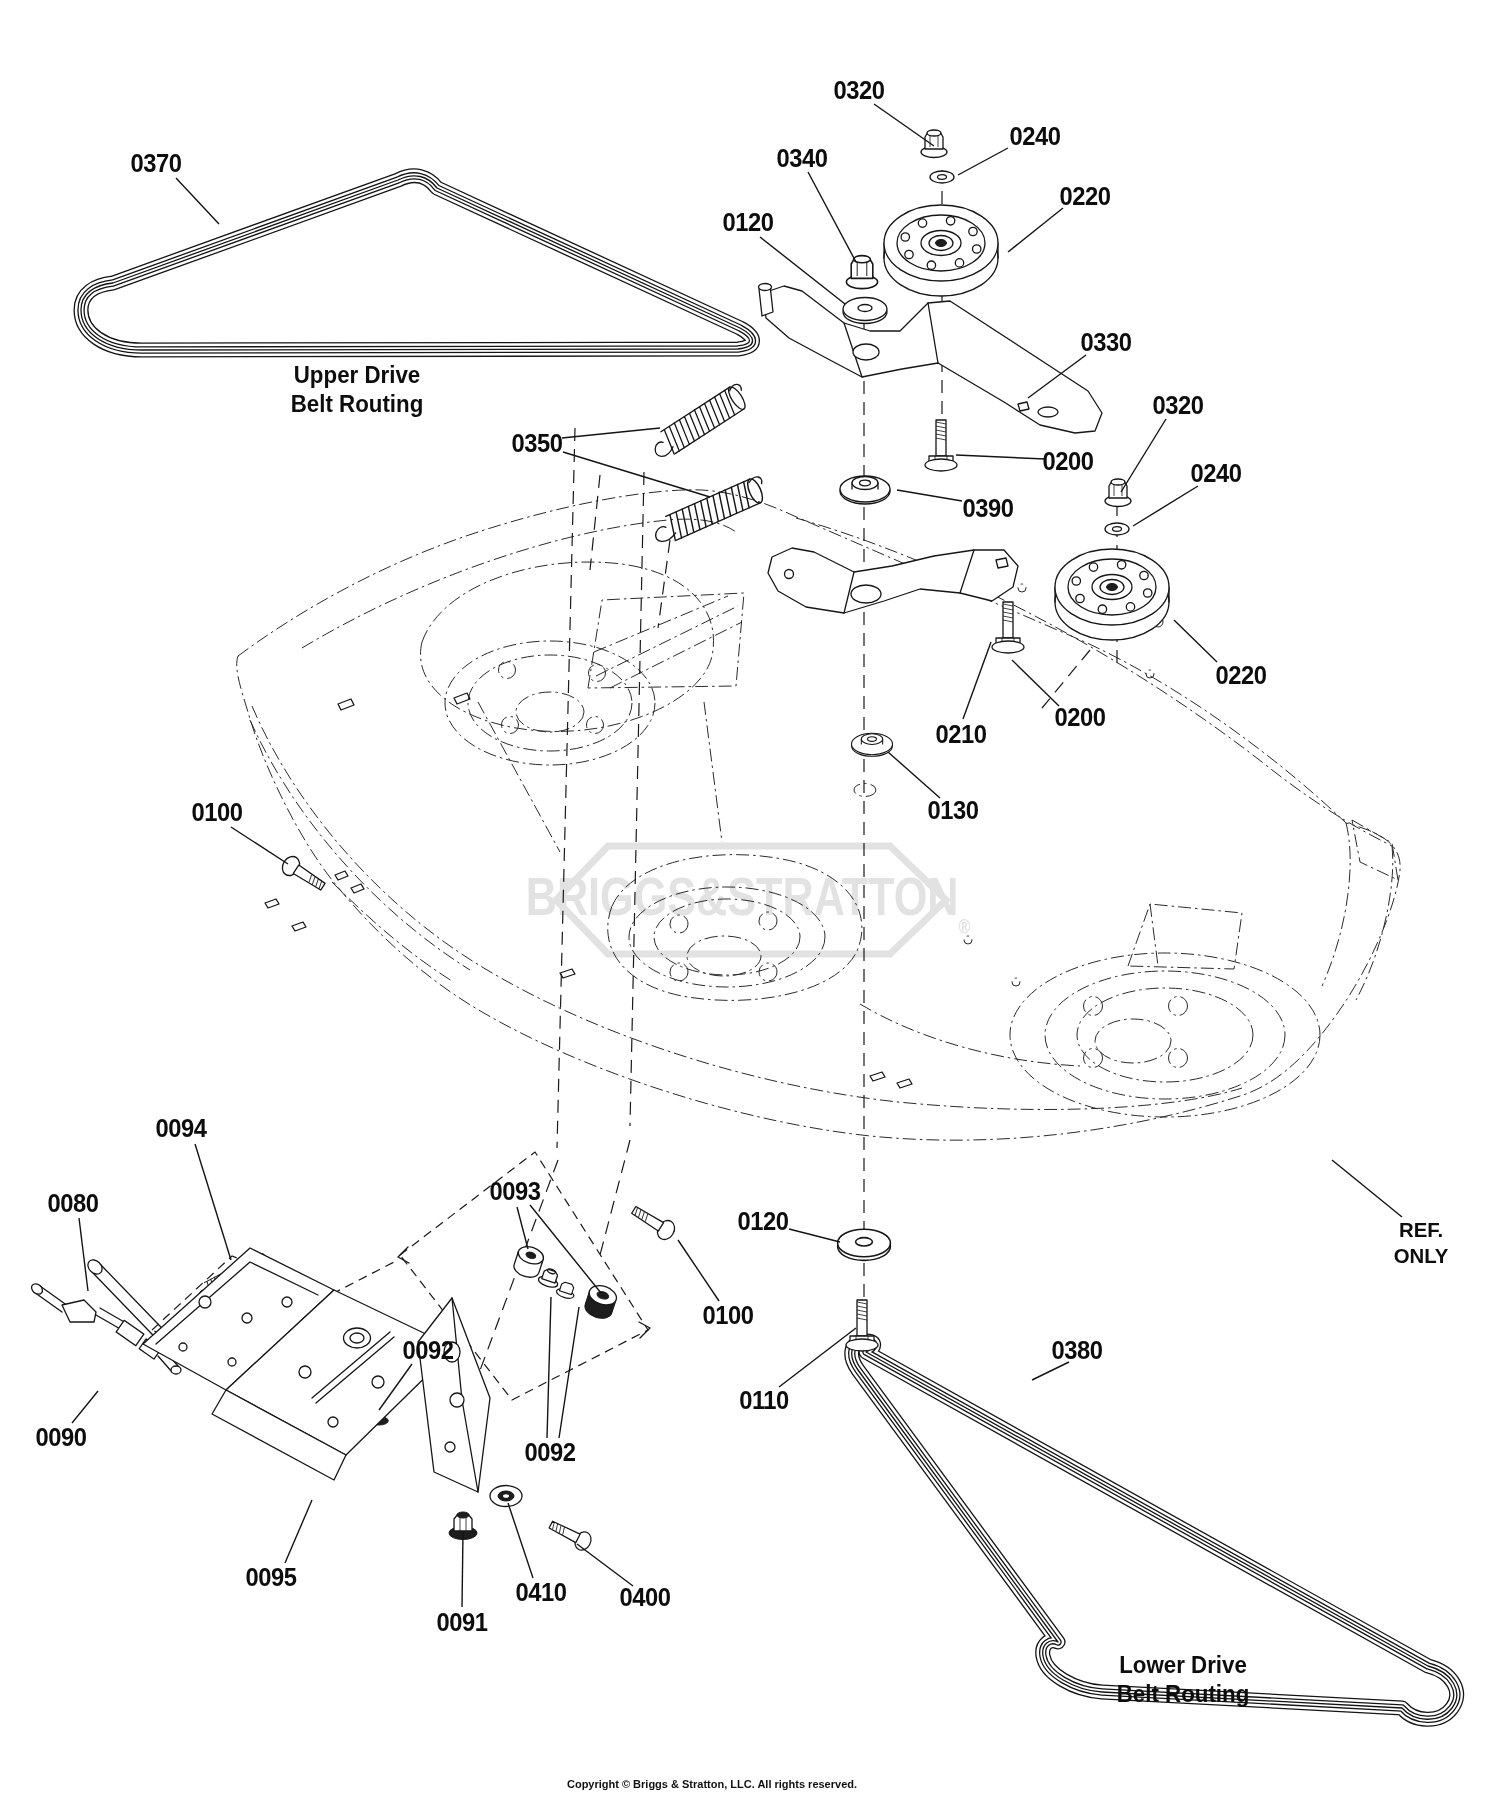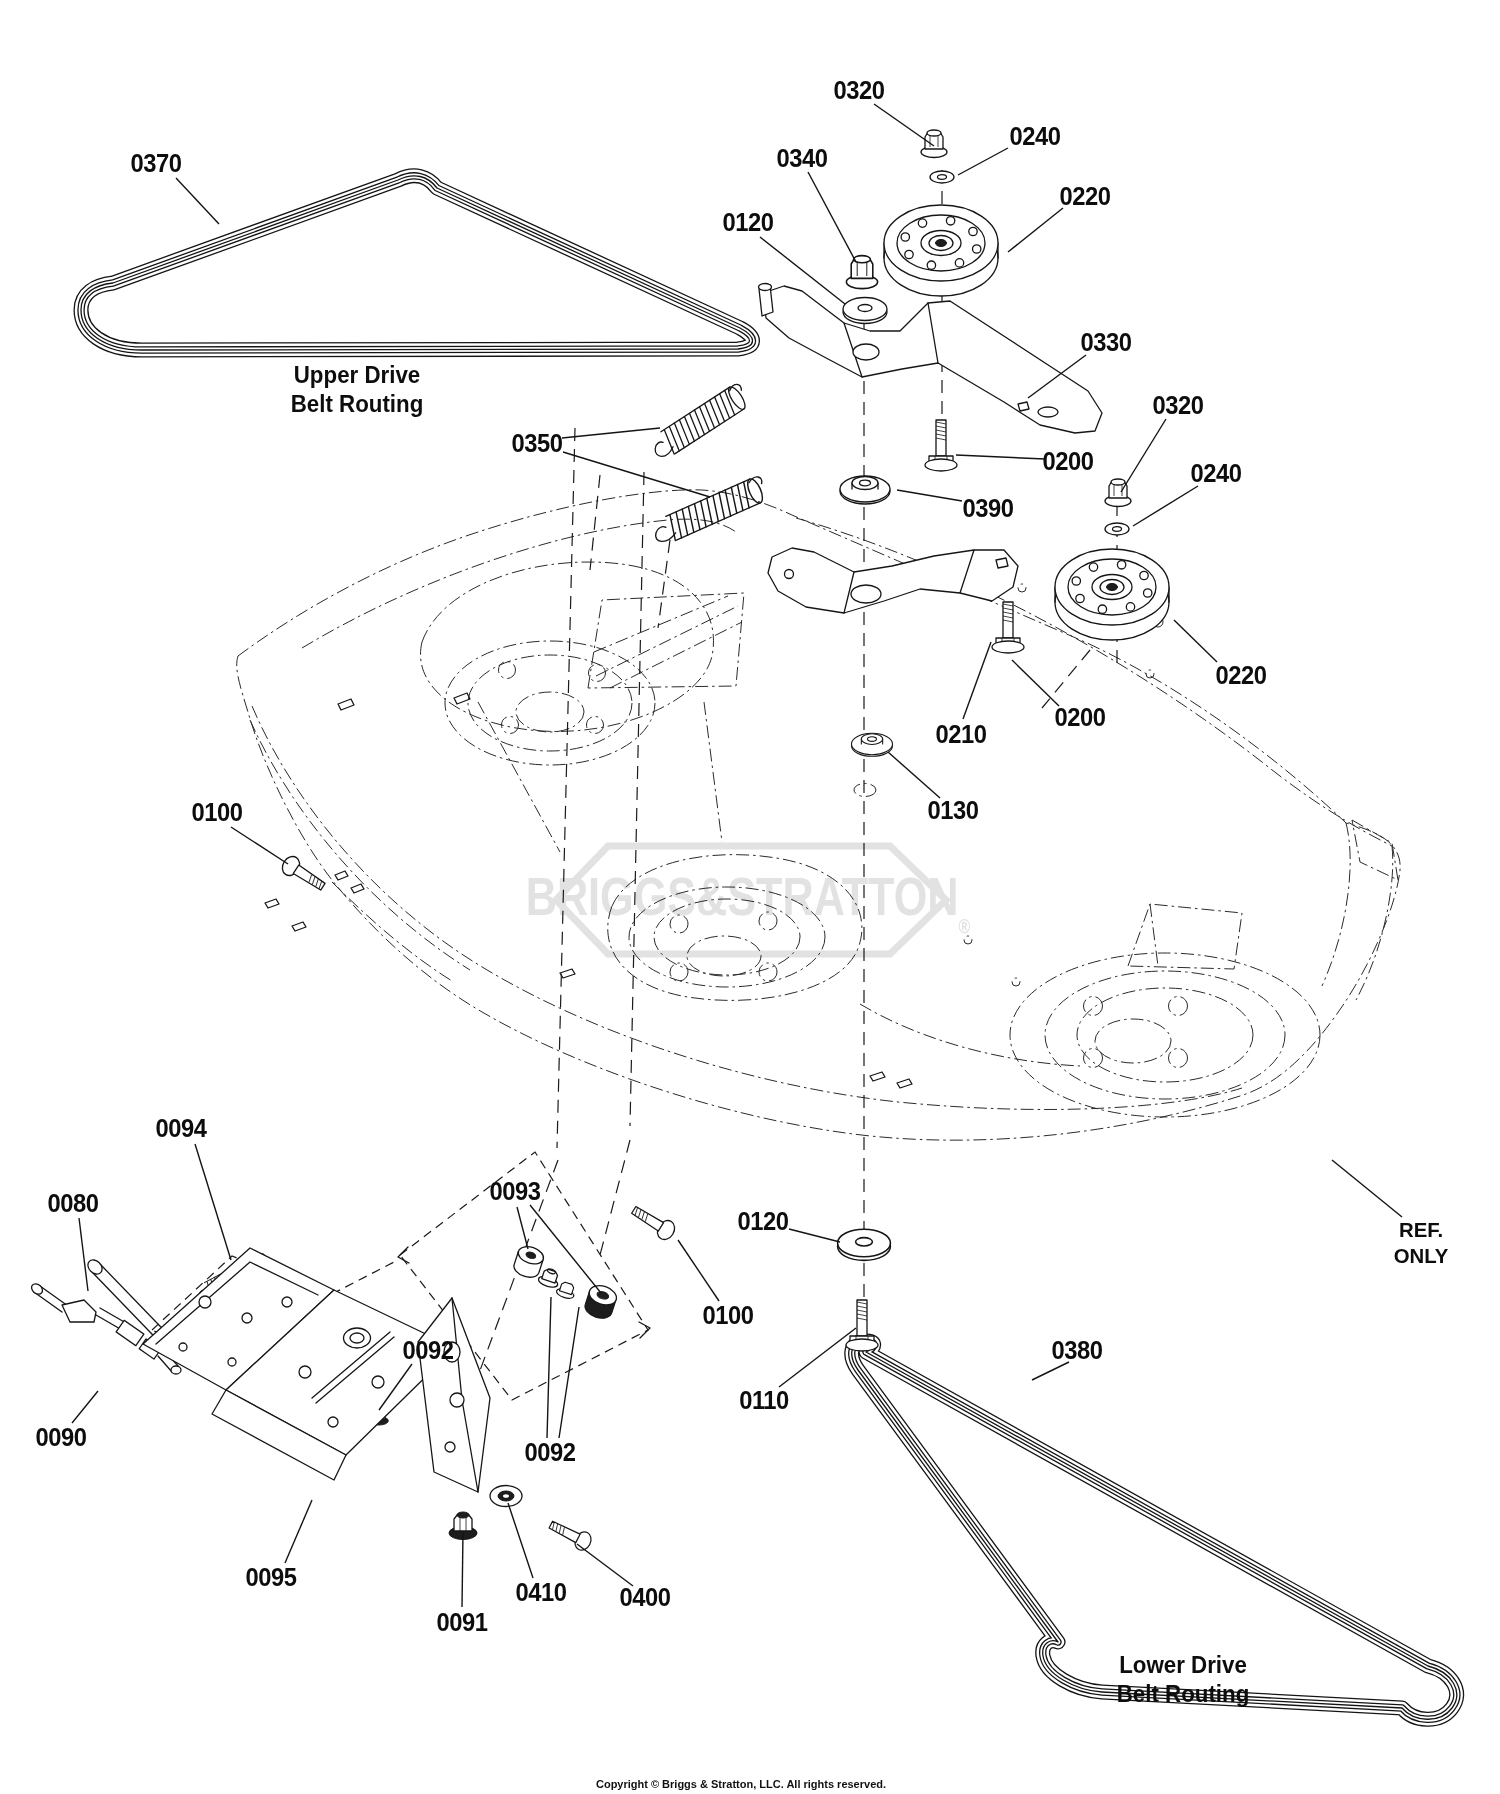--- a/index.html
+++ b/index.html
@@ -8,21 +8,21 @@
   #art{position:absolute;left:0;top:0;z-index:2;}
   .callout{position:absolute;z-index:3;transform:translate(-50%,-50%) scaleX(.95);
            font-weight:bold;font-size:25px;color:#0d0d0d;letter-spacing:-.5px;white-space:nowrap;}
   .caption{position:absolute;z-index:3;transform:translate(-50%,-50%) scaleX(.97);
            font-weight:bold;font-size:23px;line-height:29px;text-align:center;color:#0d0d0d;white-space:nowrap;}
   .caption.small{font-size:21px;line-height:26px;}
   #watermark{position:absolute;z-index:1;left:748px;top:901px;transform:translate(-50%,-50%) scaleX(.8);
              font-weight:bold;font-size:54px;letter-spacing:0px;color:#e2e2e2;white-space:nowrap;}
   #wm-reg{font-size:20px;vertical-align:-18px;}
   #copyright{position:absolute;z-index:3;left:712px;top:1778px;transform:translate(-50%,0);
-             font-weight:bold;font-size:11px;color:#111;white-space:nowrap;margin-left:29px;}
+             font-weight:bold;font-size:11px;color:#111;white-space:nowrap;}
   
   .ph{fill:none;stroke:#2b2b2b;stroke-width:1;stroke-dasharray:13 4 2.5 4;}
   .ln{fill:none;stroke:#161616;stroke-width:1.3;stroke-linecap:round;stroke-linejoin:round;}
   .wf{fill:#ffffff;stroke:#161616;stroke-width:1.3;stroke-linejoin:round;}
   .dk{fill:#1d1d1d;stroke:#161616;stroke-width:1;}
   .th{fill:none;stroke:#161616;stroke-width:.8;}
   .ld{fill:none;stroke:#141414;stroke-width:1.4;}
   .dg{fill:none;stroke:#1a1a1a;stroke-width:1.2;stroke-dasharray:13 8;}
   .dg2{fill:none;stroke:#1a1a1a;stroke-width:1.2;stroke-dasharray:9 6;}
   .b1{fill:none;stroke:#141414;stroke-width:15;stroke-linejoin:round;stroke-linecap:round;}

